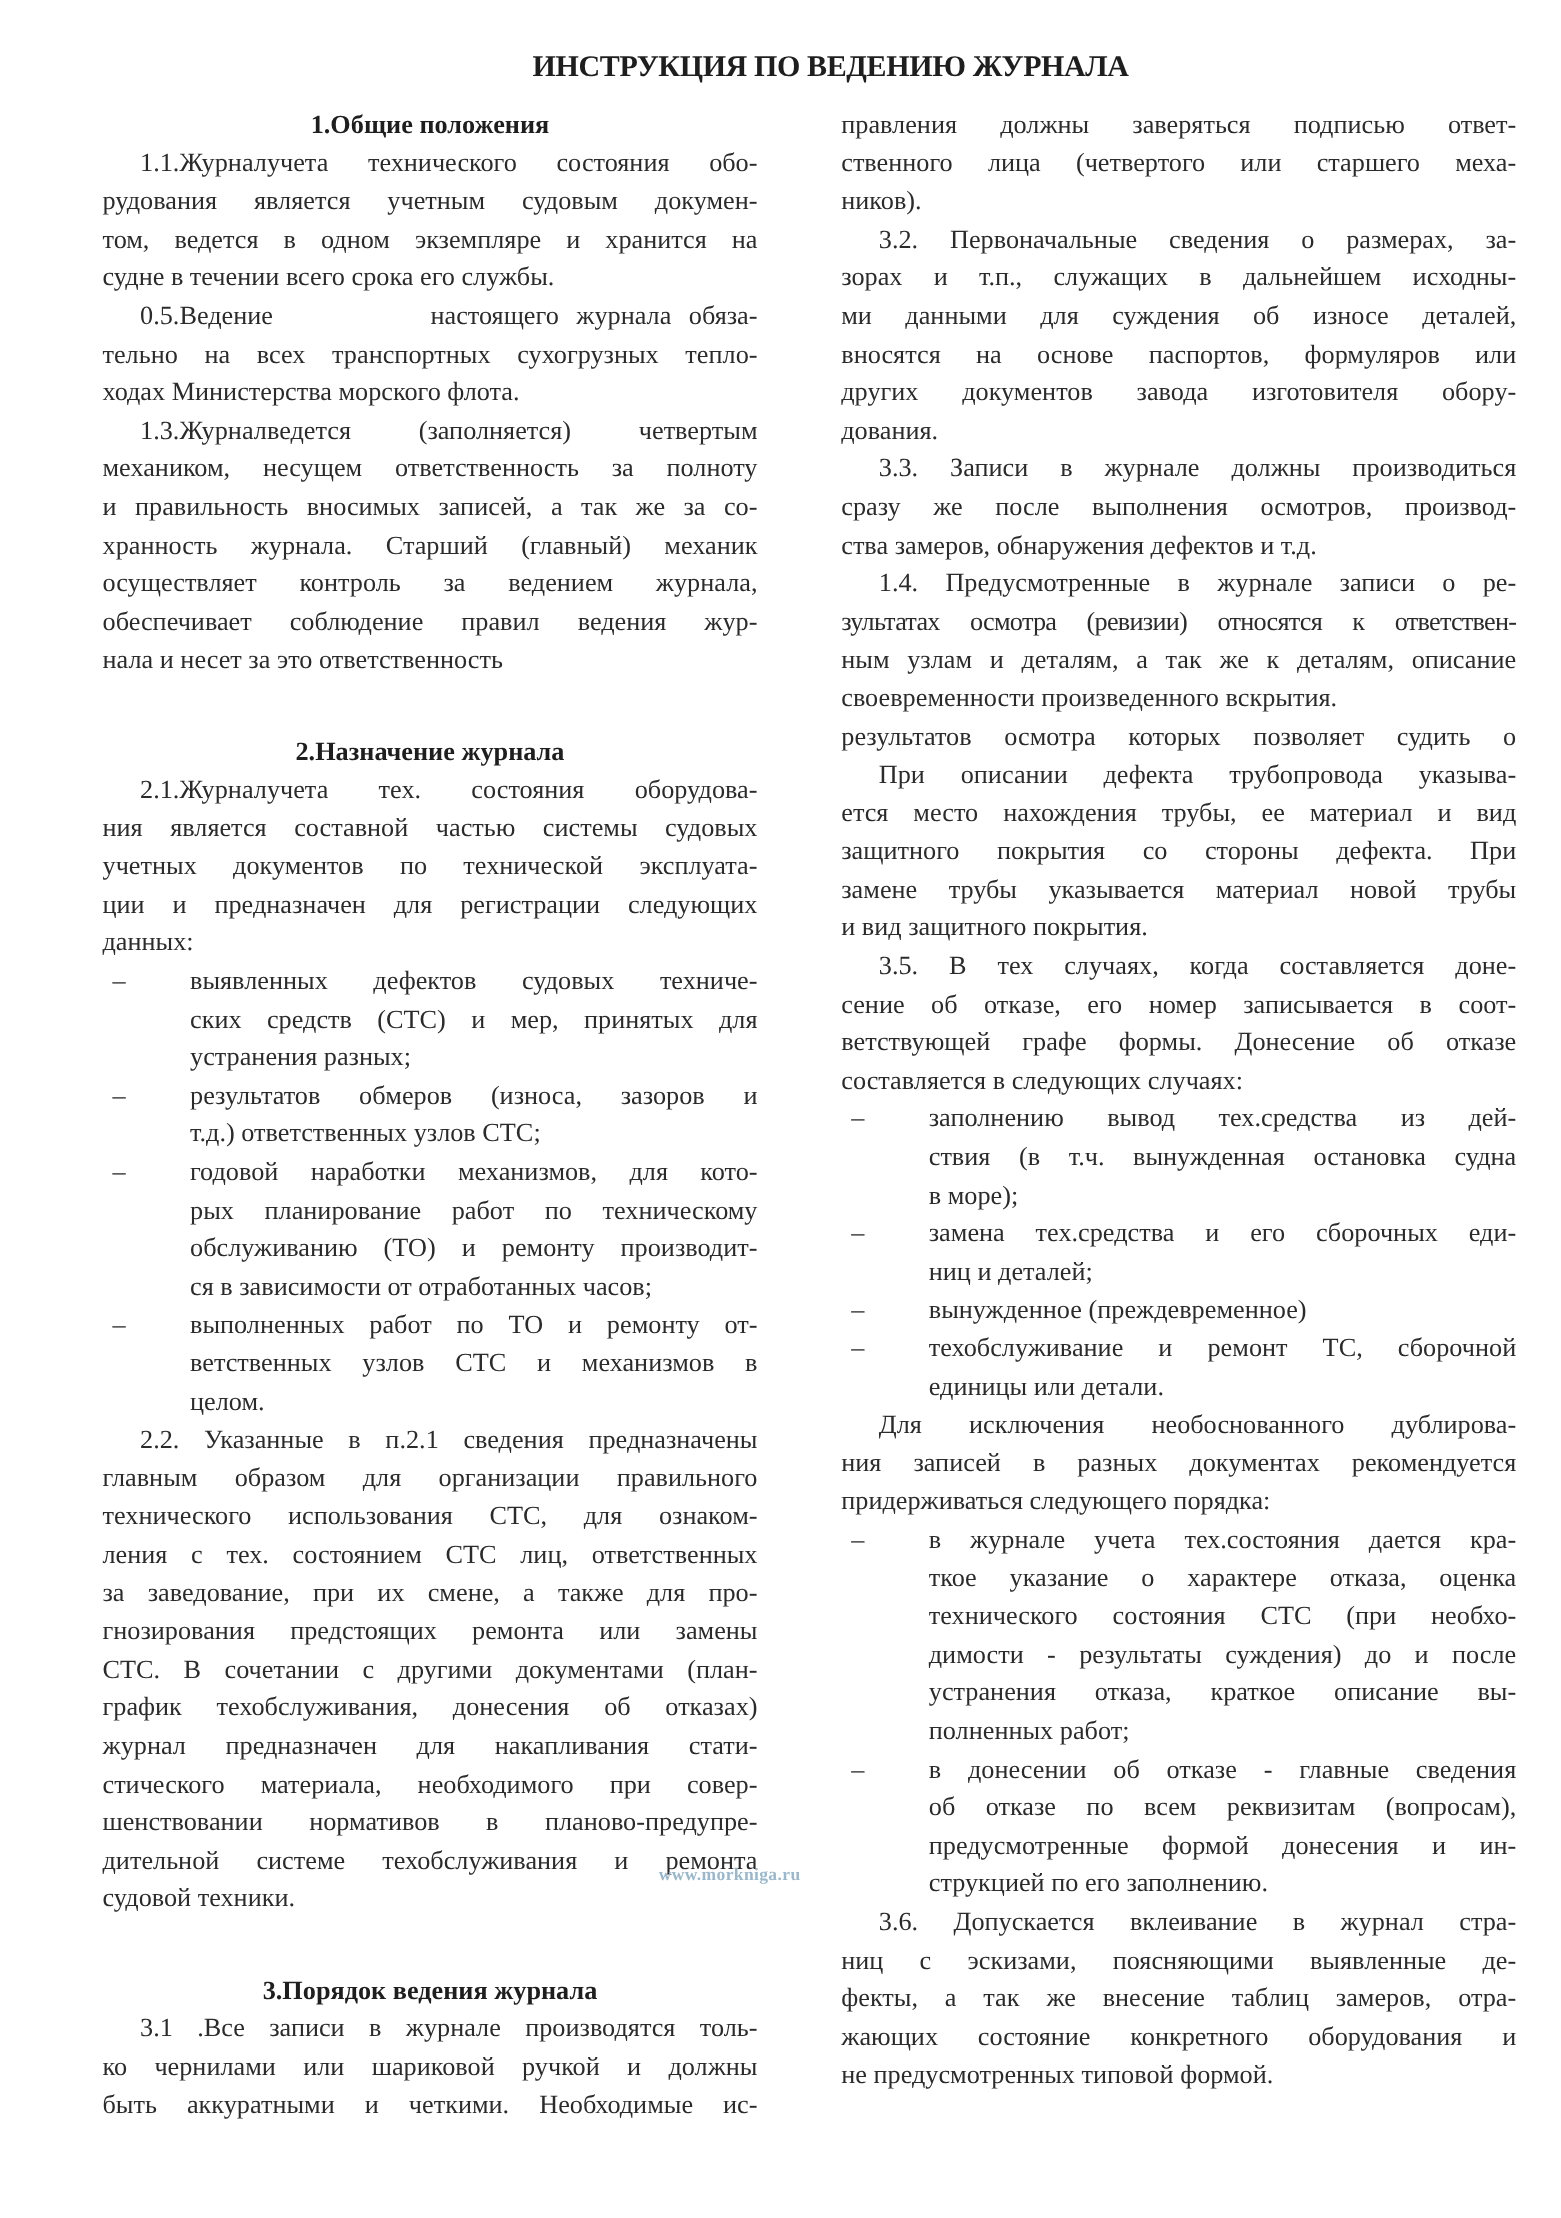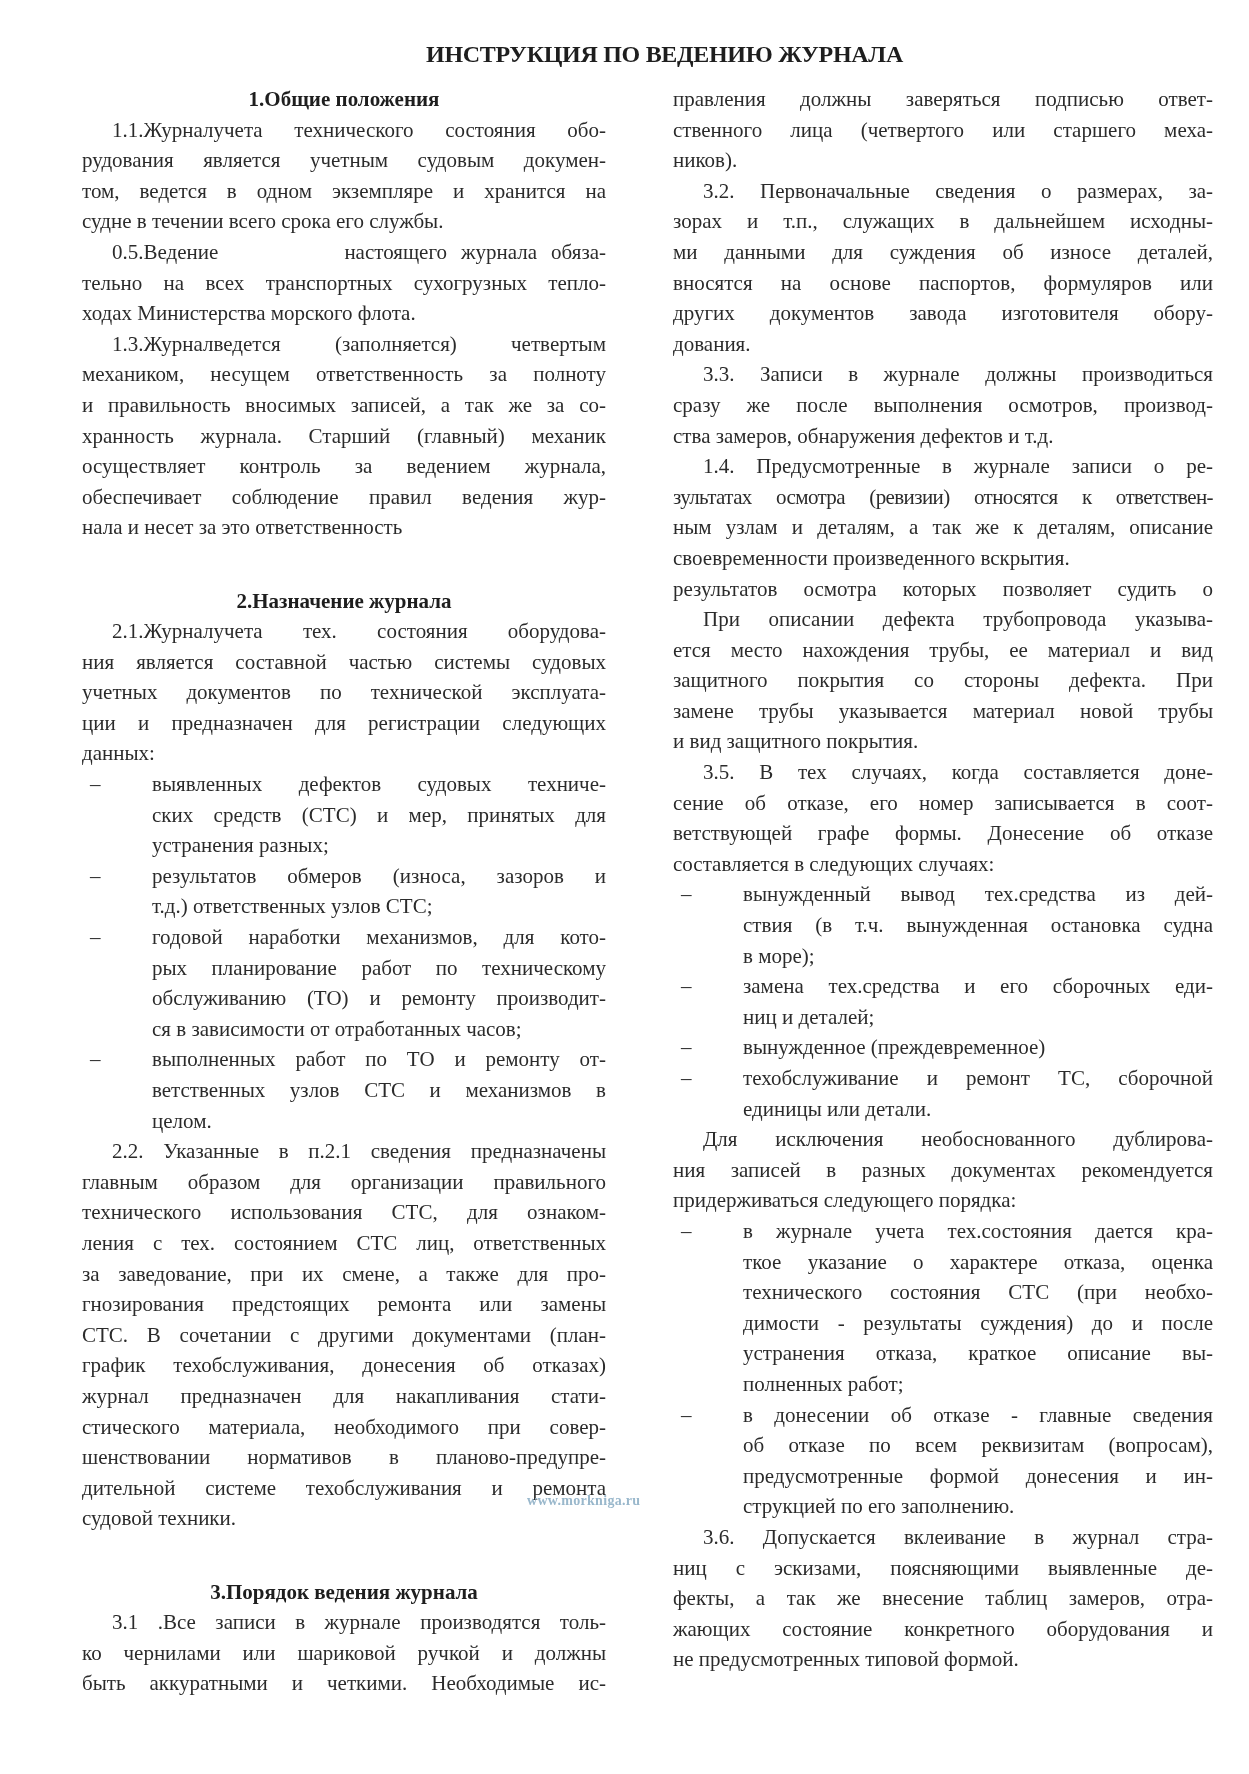--- a/index.html
+++ b/index.html
@@ -213,21 +213,21 @@
     <div class="line indent">3.5. В тех случаях, когда составляется доне-</div>
     <div class="line">сение об отказе, его номер записывается в соот-</div>
     <div class="line">ветствующей графе формы. Донесение об отказе</div>
     <div class="line last">составляется в следующих случаях:</div>
   </div>
 
   <div>
     <div>
       <div class="bullet-line">
           <span class="dash">–</span>
-          <span class="btext">вынужденный вывод тех.средства из дей-</span>
+          <span class="btext">заполнению вывод тех.средства из дей-</span>
         </div>
       <div class="bullet-line">
           <span class="dash"></span>
           <span class="btext">ствия (в т.ч. вынужденная остановка судна</span>
         </div>
       <div class="bullet-line">
           <span class="dash"></span>
           <span class="btext last">в море);</span>
         </div>
     </div>

